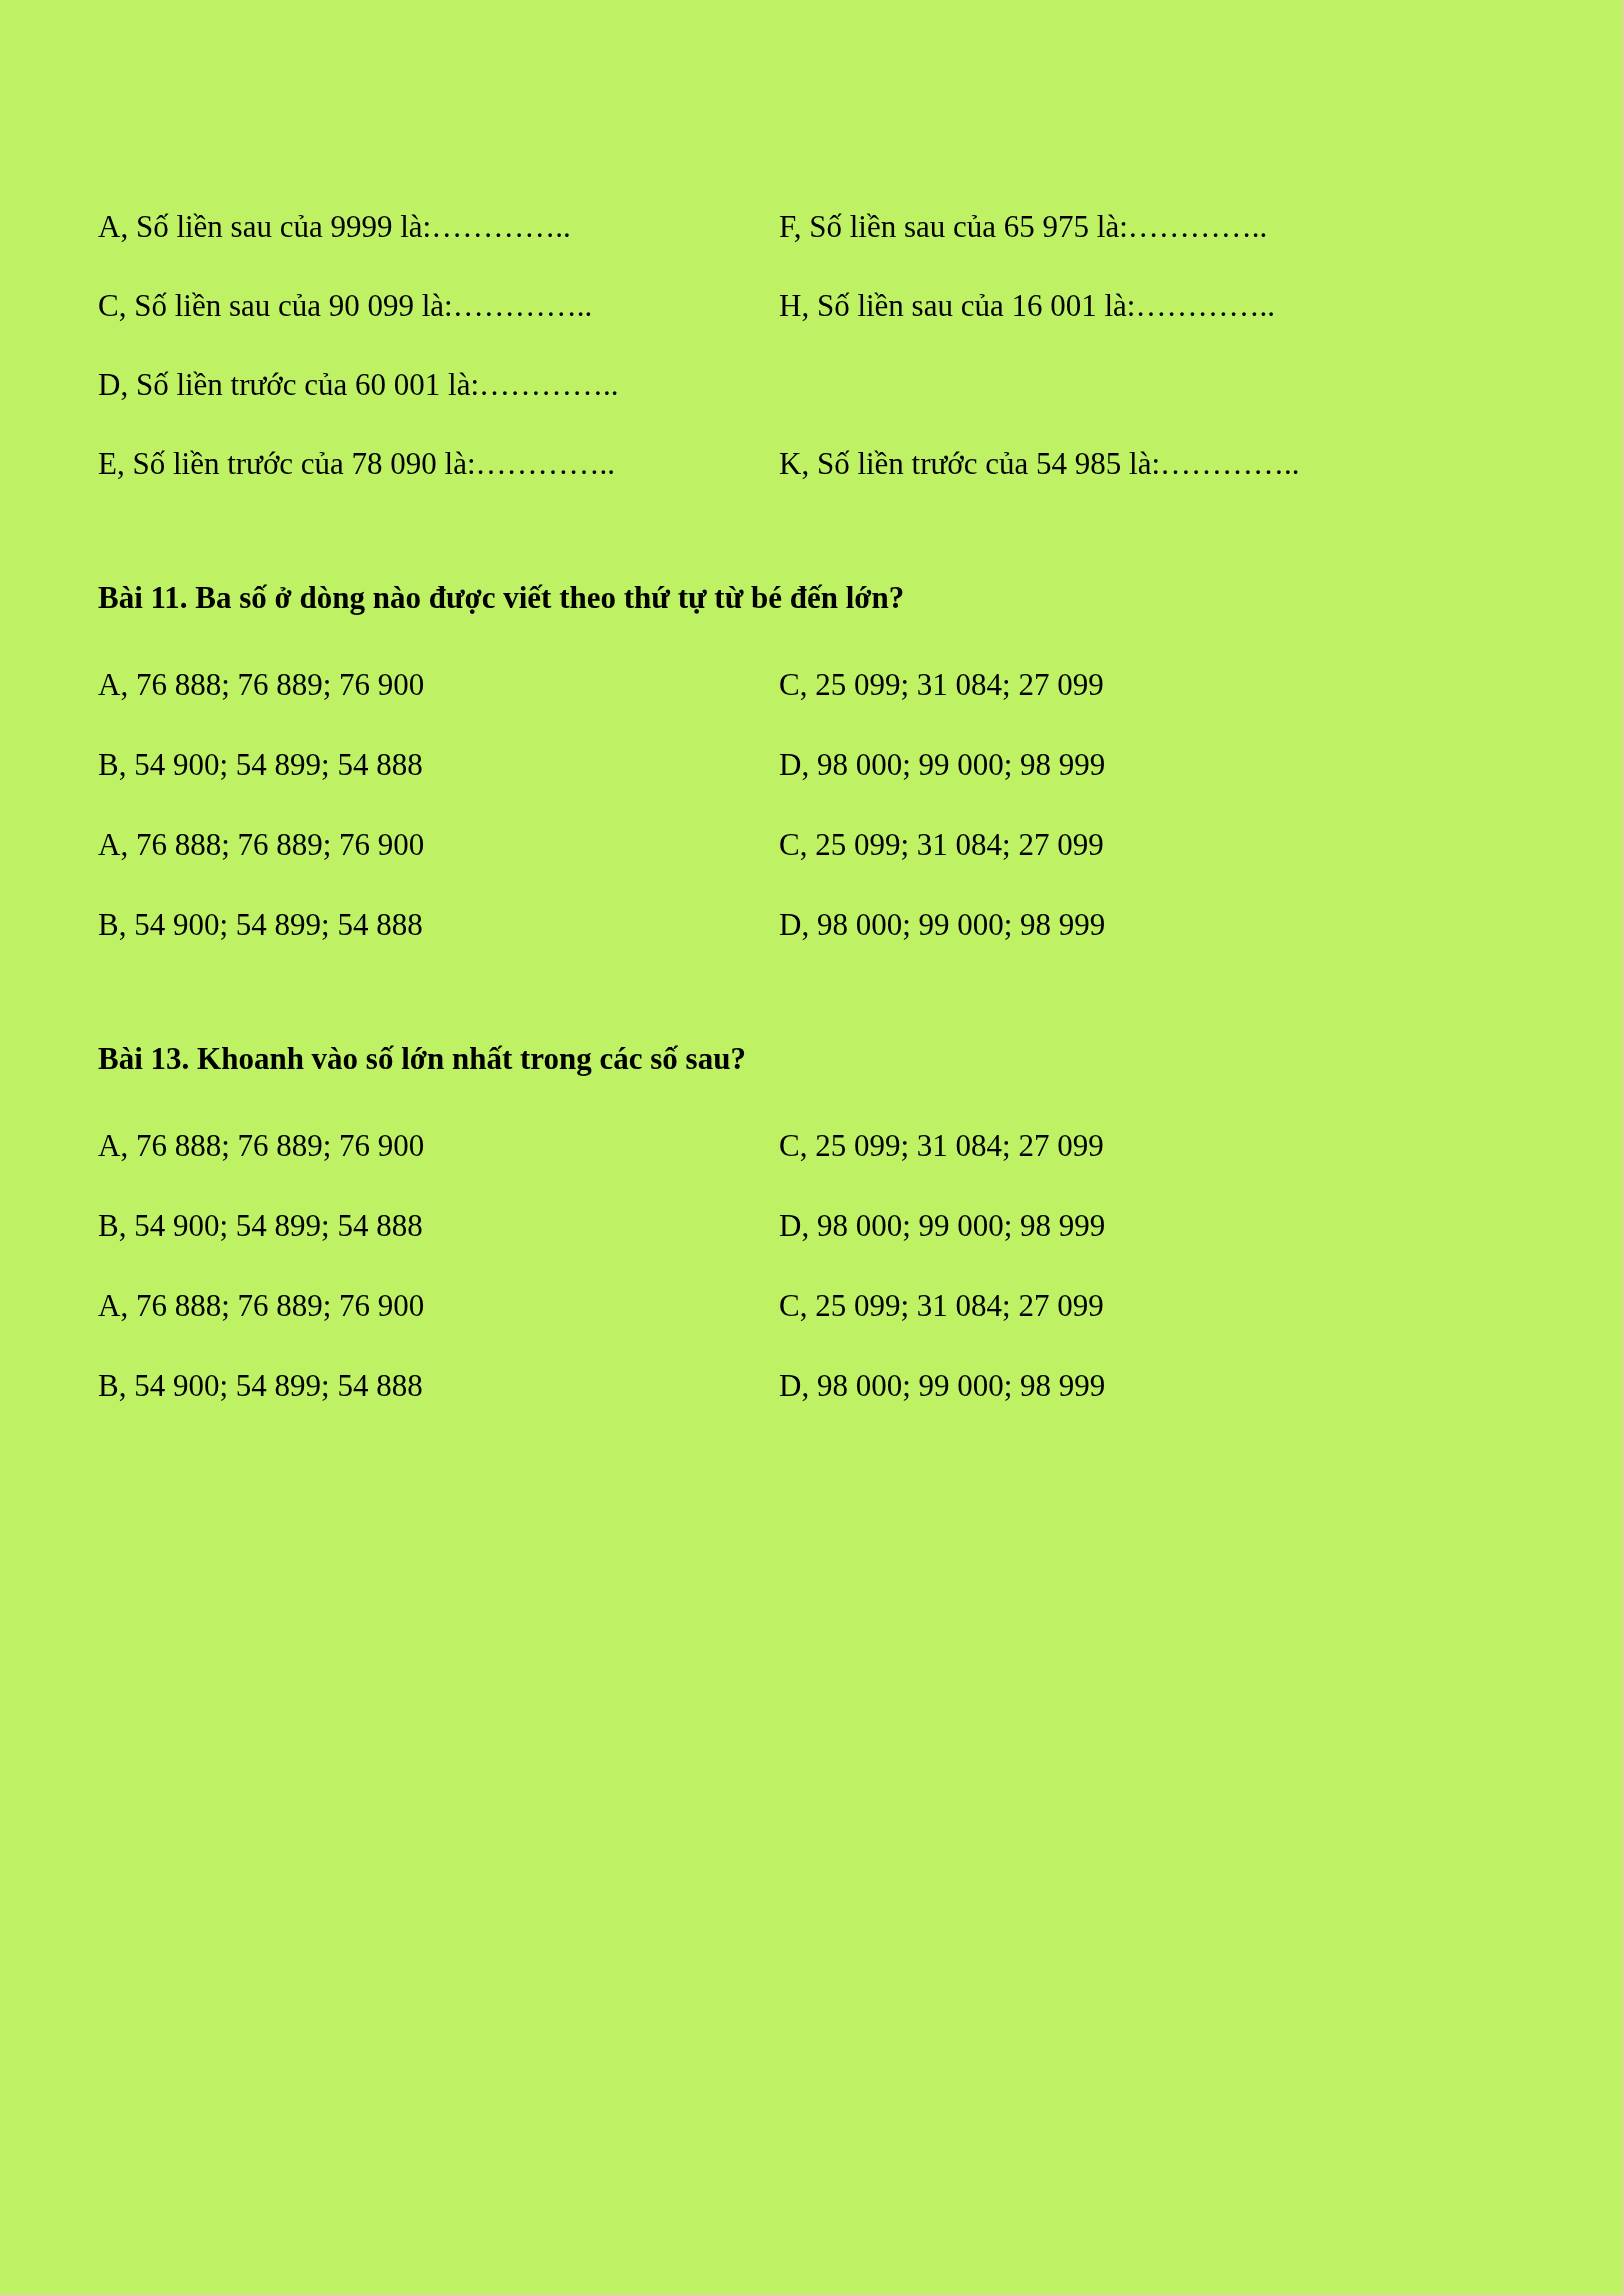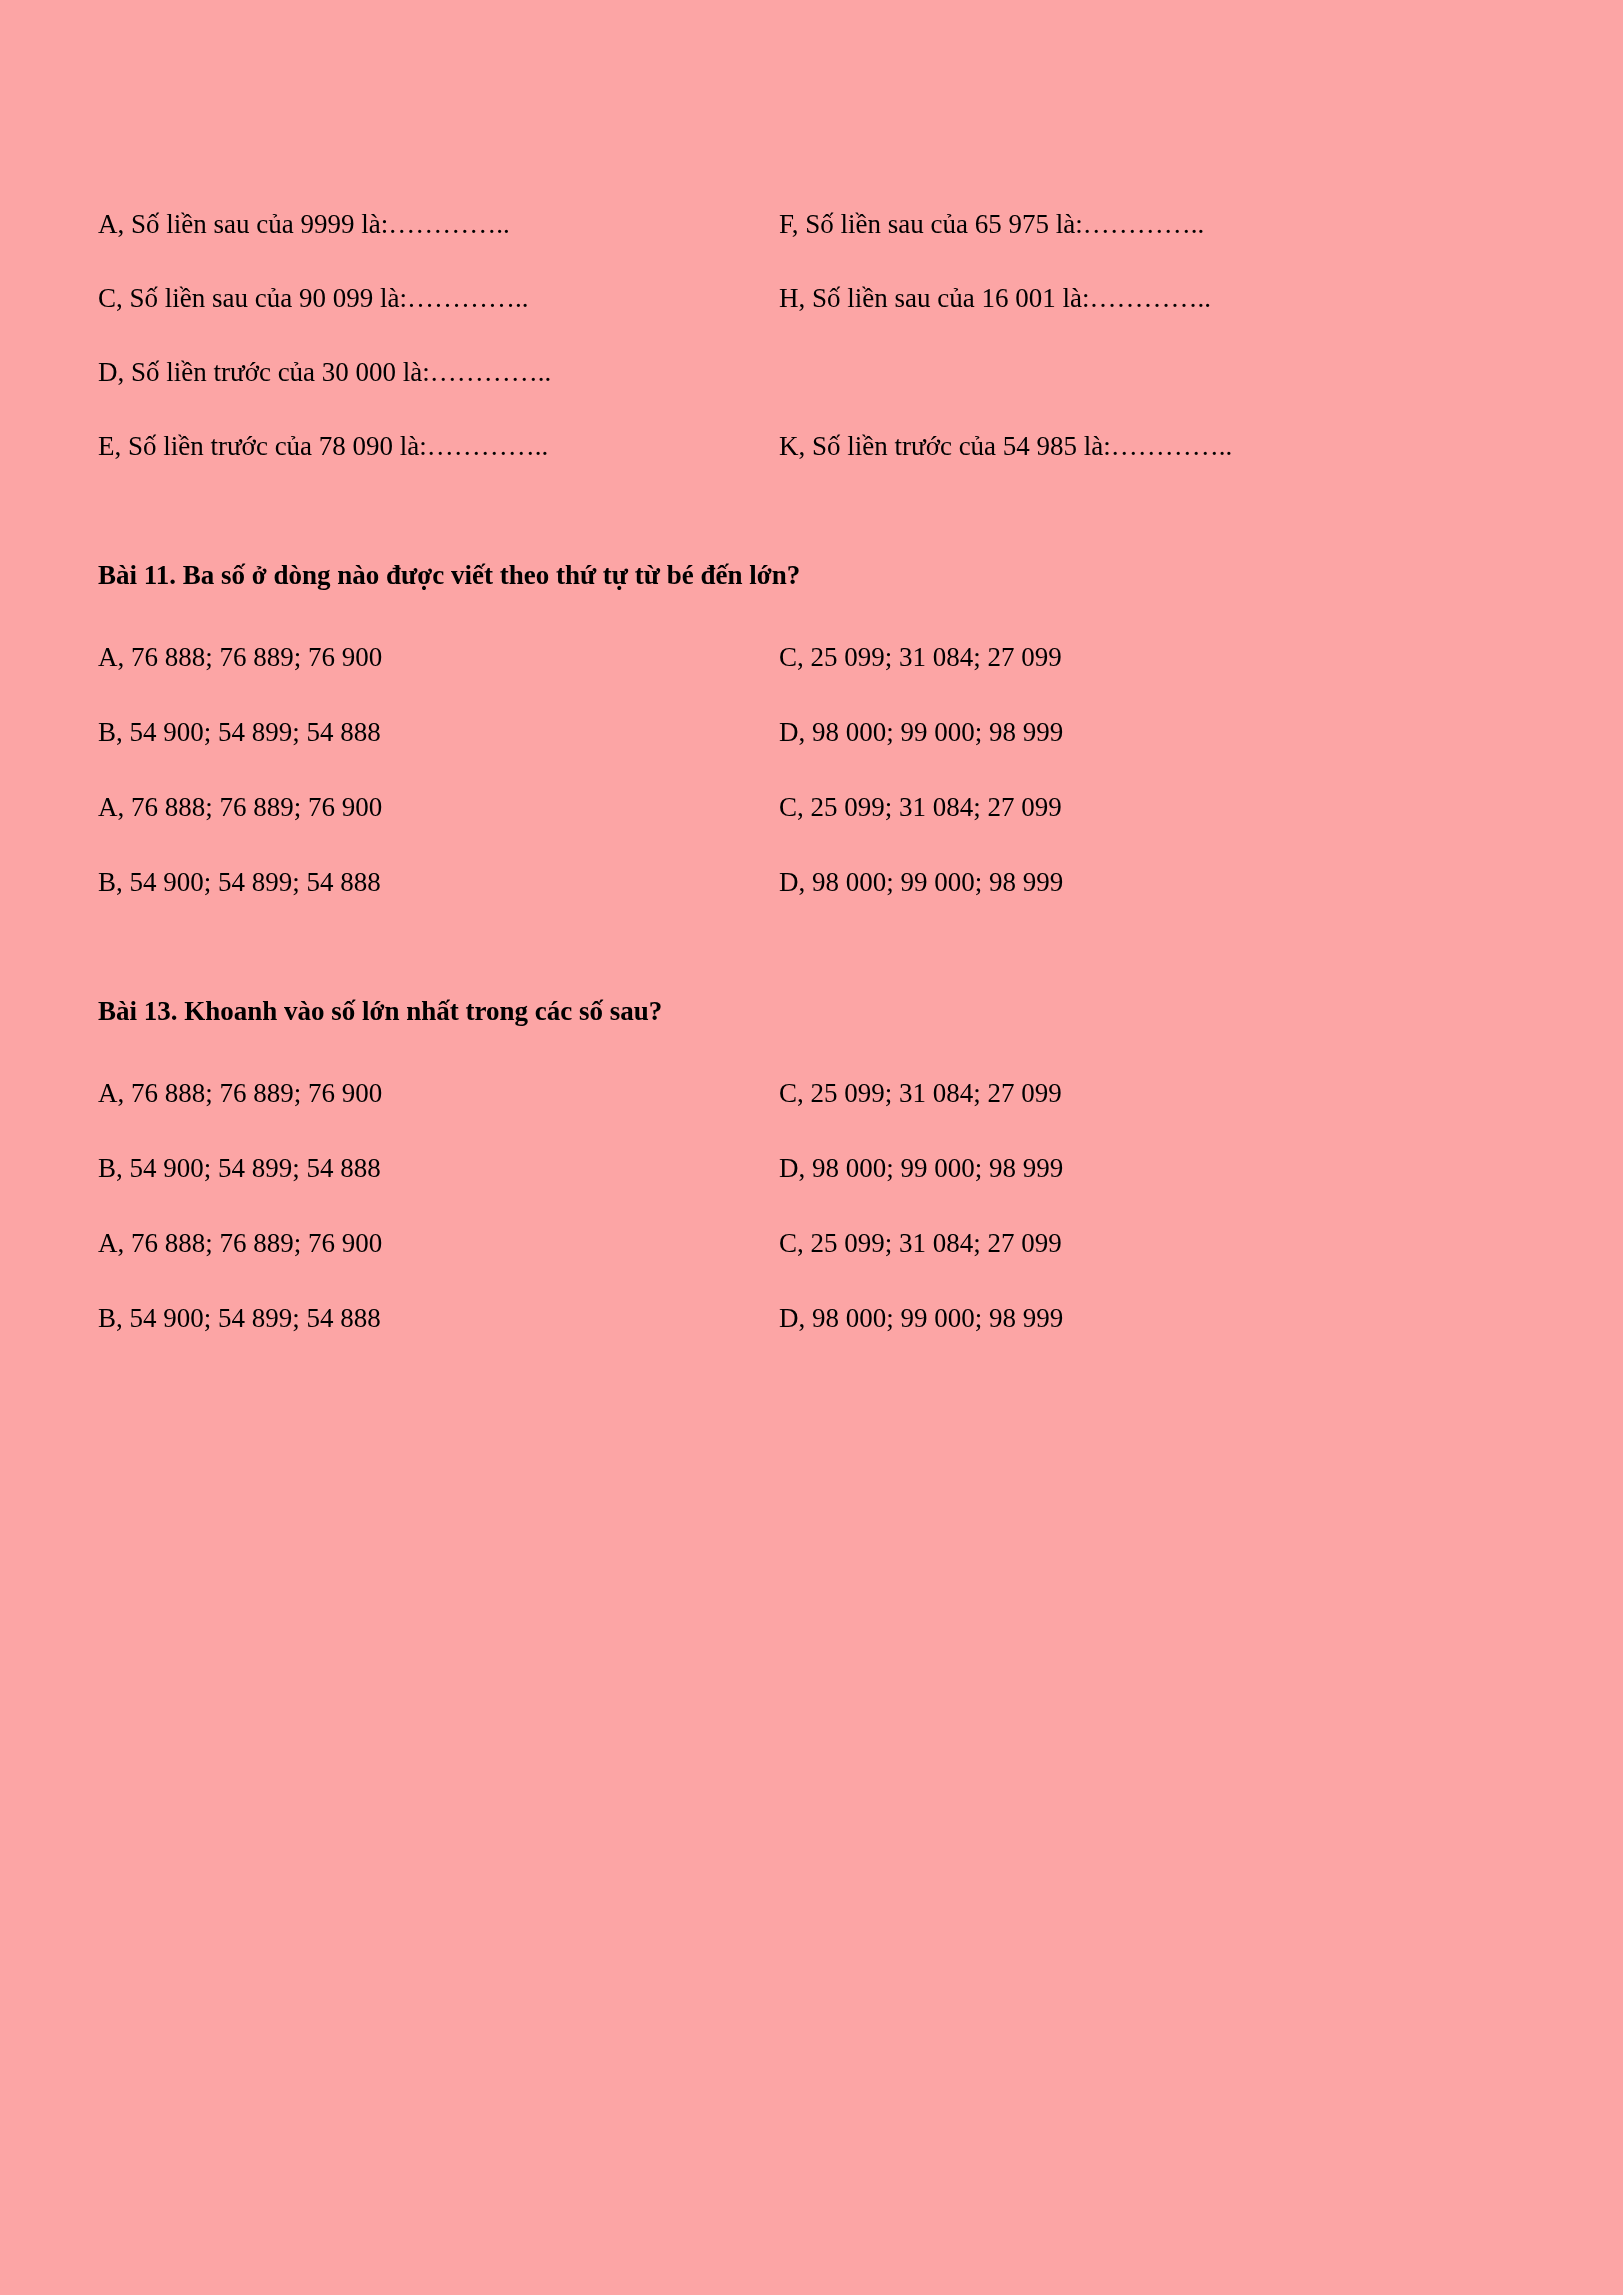--- a/index.html
+++ b/index.html
@@ -4,24 +4,24 @@
 <style>
   html, body {
     margin: 0;
     padding: 0;
     background: #ffffff;
   }
   .page {
     position: relative;
     width: 1623px;
     height: 2295px;
-    background: #fca5a5;
+    background: #bef264;
     color: #000000;
     font-family: "Liberation Serif", "DejaVu Serif", serif;
-    font-size: 27px;
+    font-size: 31px;
     box-sizing: border-box;
     padding: 209px 98px 0 98px;
     overflow: hidden;
   }
   .fill-section {
     width: 100%;
   }
   .two-col-row {
     display: grid;
     grid-template-columns: 681px 1fr;
@@ -58,21 +58,21 @@
       <div class="cell">F, Số liền sau của 65 975 là:…………..</div>
     </div>
 
 
     <div class="two-col-row">
       <div class="cell">C, Số liền sau của 90 099 là:…………..</div>
       <div class="cell">H, Số liền sau của 16 001 là:…………..</div>
     </div>
 
     <div class="two-col-row">
-      <div class="cell">D, Số liền trước của 30 000 là:…………..</div>
+      <div class="cell">D, Số liền trước của 60 001 là:…………..</div>
     </div>
 
     <div class="two-col-row">
       <div class="cell">E, Số liền trước của 78 090 là:…………..</div>
       <div class="cell">K, Số liền trước của 54 985 là:…………..</div>
     </div>
 
   </div>
 
   <div class="exercise">

